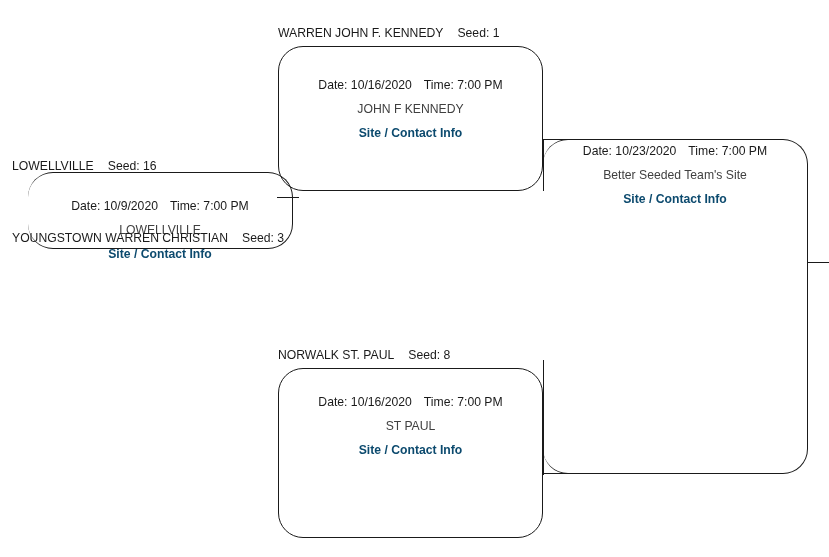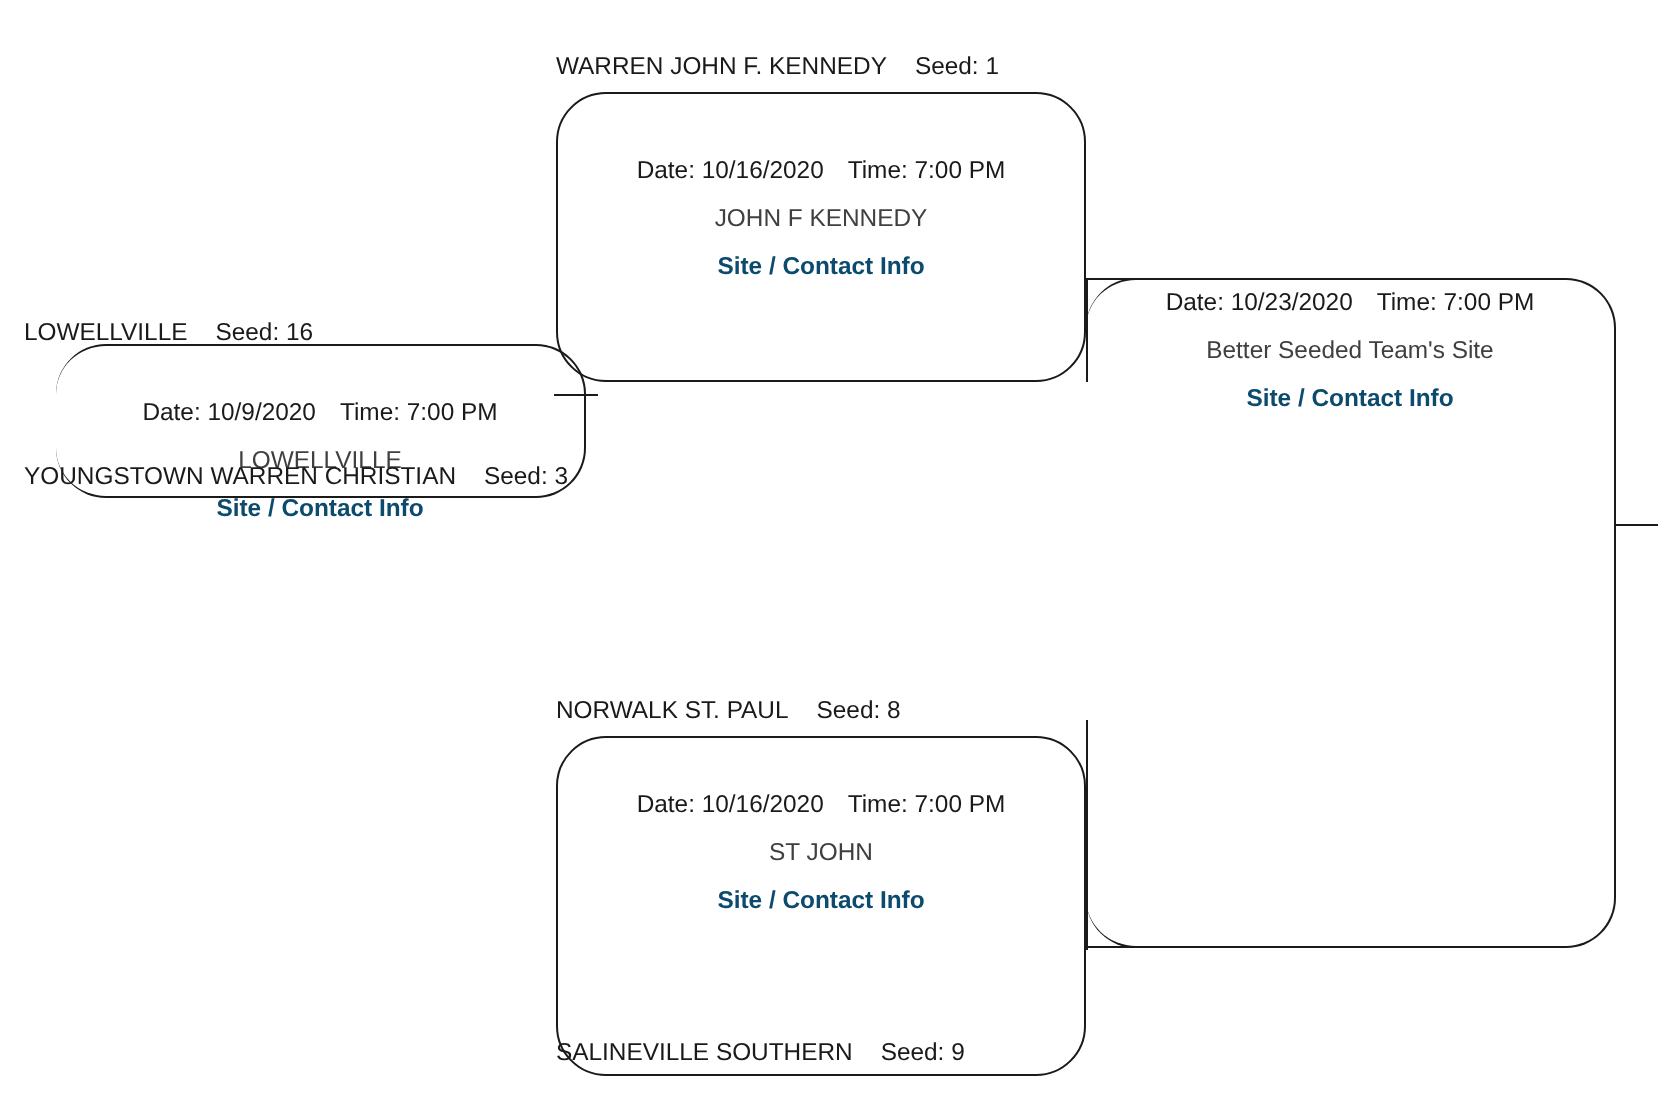--- a/index.html
+++ b/index.html
@@ -126,25 +126,22 @@
   </div>
 
   <div class="game" style="left:278px; top:348px; width:265px; height:190px;">
     <div class="seed-line" style="top:0px; text-align:left;">
       <span class="team-name">NORWALK ST. PAUL</span><span class="seed-label">Seed: 8</span>
     </div>
     <div class="game-box with-left" style="left:0px; top:20px; width:265px; height:170px;">
       <div class="detail datetime" style="top:26px;">
         <span class="date-part">Date: 10/16/2020</span><span class="time-part">Time: 7:00 PM</span>
       </div>
-      <div class="detail site-name" style="top:50px;">ST JOHN</div>
+      <div class="detail site-name" style="top:50px;">ST PAUL</div>
       <div class="detail contact" style="top:74px;">Site / Contact Info</div>
-    </div>
-    <div class="seed-line" style="top:171px; text-align:left;">
-      <span class="team-name">SALINEVILLE SOUTHERN</span><span class="seed-label">Seed: 9</span>
     </div>
   </div>
 
   <div class="game" style="left:543px; top:139px; width:265px; height:335px;">
     <div class="game-box" style="left:0px; top:0px; width:265px; height:335px;">
       <div class="detail datetime" style="top:4px;">
         <span class="date-part">Date: 10/23/2020</span><span class="time-part">Time: 7:00 PM</span>
       </div>
       <div class="detail site-name" style="top:28px;">Better Seeded Team's Site</div>
       <div class="detail contact" style="top:52px;">Site / Contact Info</div>

